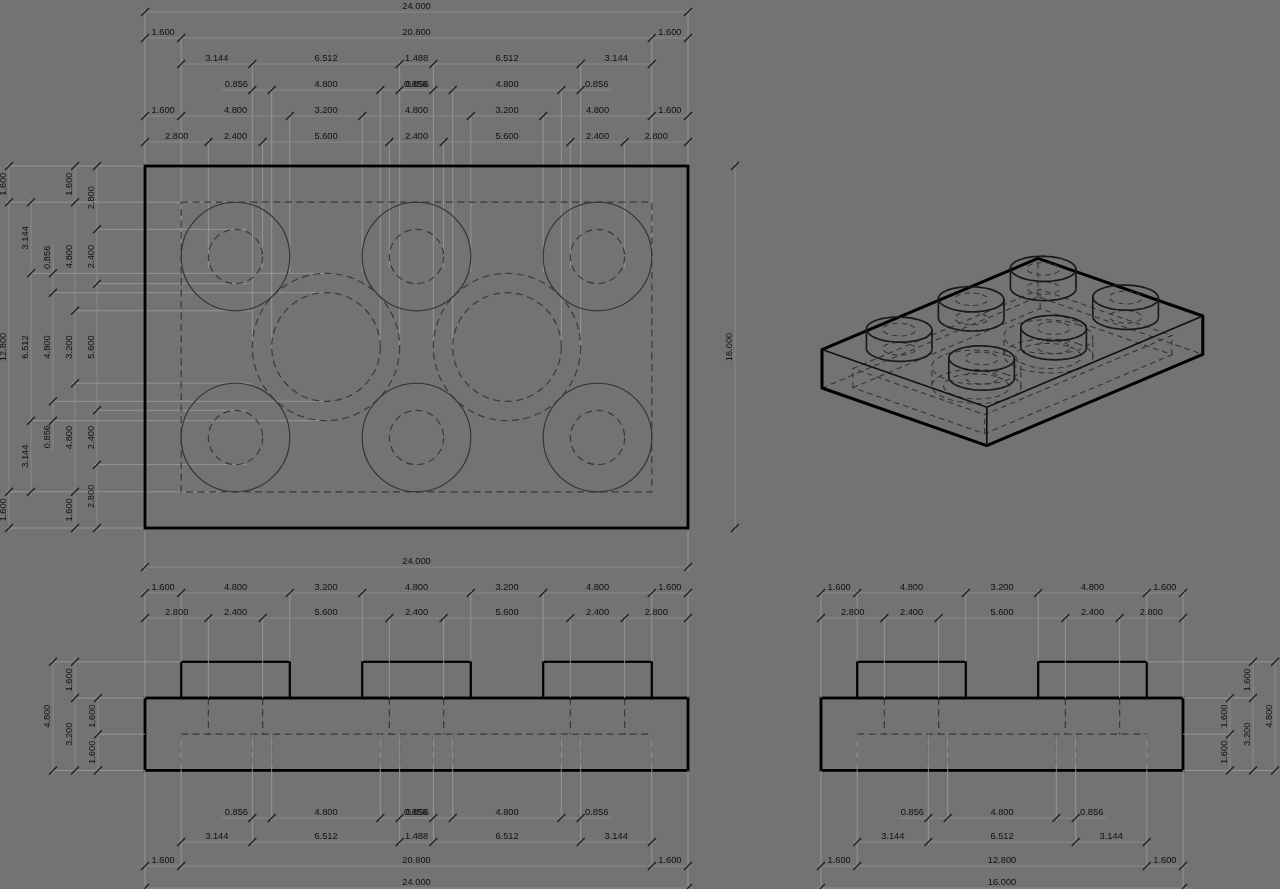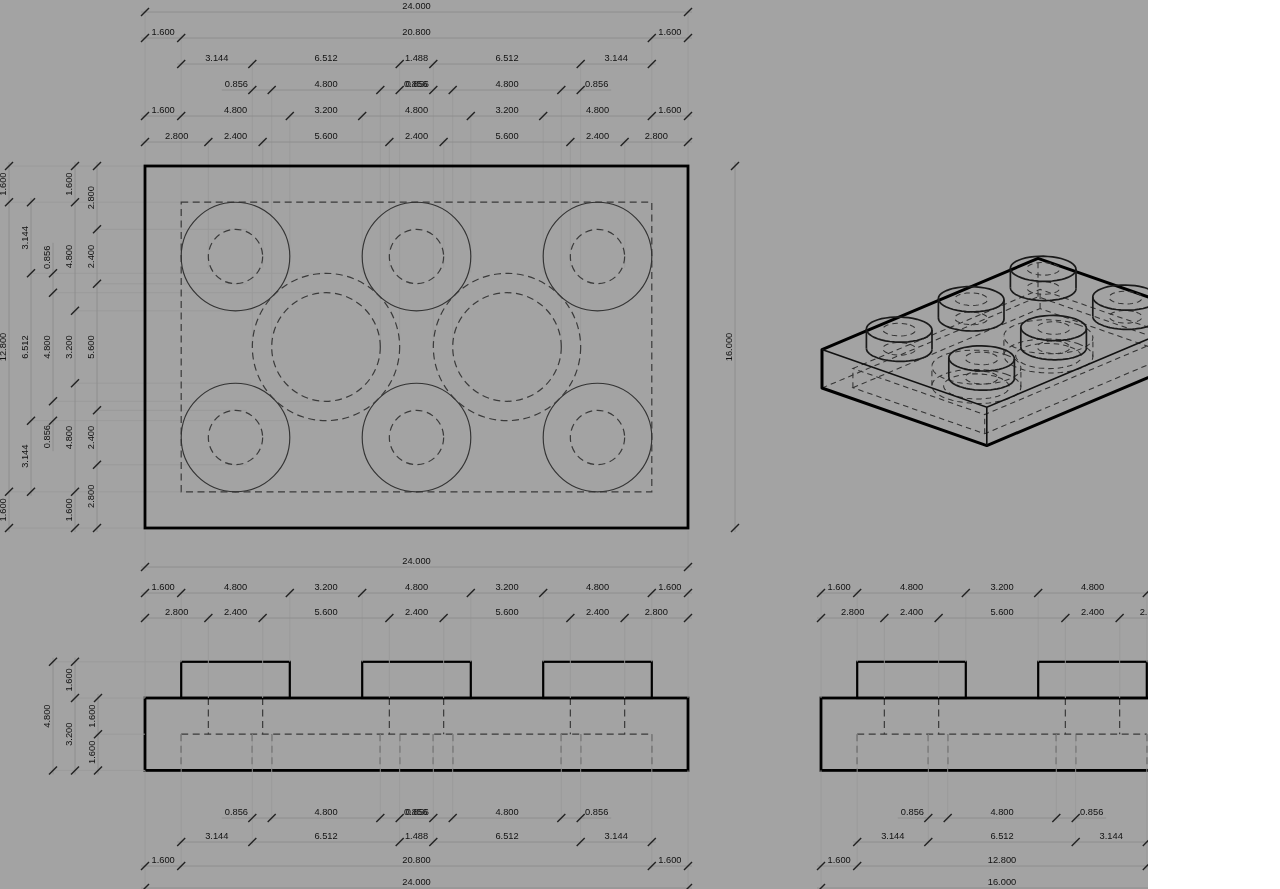--- a/index.html
+++ b/index.html
@@ -1,16 +1,16 @@
 <!DOCTYPE html>
 <html><head>
 <meta charset="utf-8">
 <style>
   html,body{margin:0;padding:0;background:#fff;}
-  .canvas{position:relative;width:1148px;height:889px;background:#a3a3a3;overflow:hidden;
+  .canvas{position:relative;width:1280px;height:889px;background:#737373;overflow:hidden;
           font-family:"Liberation Sans",sans-serif;}
   .dimline{stroke:#8c8c8c;stroke-width:0.9;fill:none;}
   .extline{stroke:#9a9a9a;stroke-width:0.9;fill:none;}
   .tick{stroke:#222;stroke-width:1.4;}
   .dim-text{font-family:"Liberation Sans",sans-serif;font-size:9.3px;fill:#111;}
   .solid-thick{stroke:#000;stroke-width:2.8;fill:none;stroke-linejoin:miter;}
   .solid-med{stroke:#000;stroke-width:2.2;fill:none;}
   .outline{stroke:#333;stroke-width:1.15;fill:none;}
   .hid{stroke:#3a3a3a;stroke-width:1.2;fill:none;stroke-dasharray:7 4.5;}
   .iso-sil{stroke:#000;stroke-width:3;fill:none;stroke-linejoin:round;}

